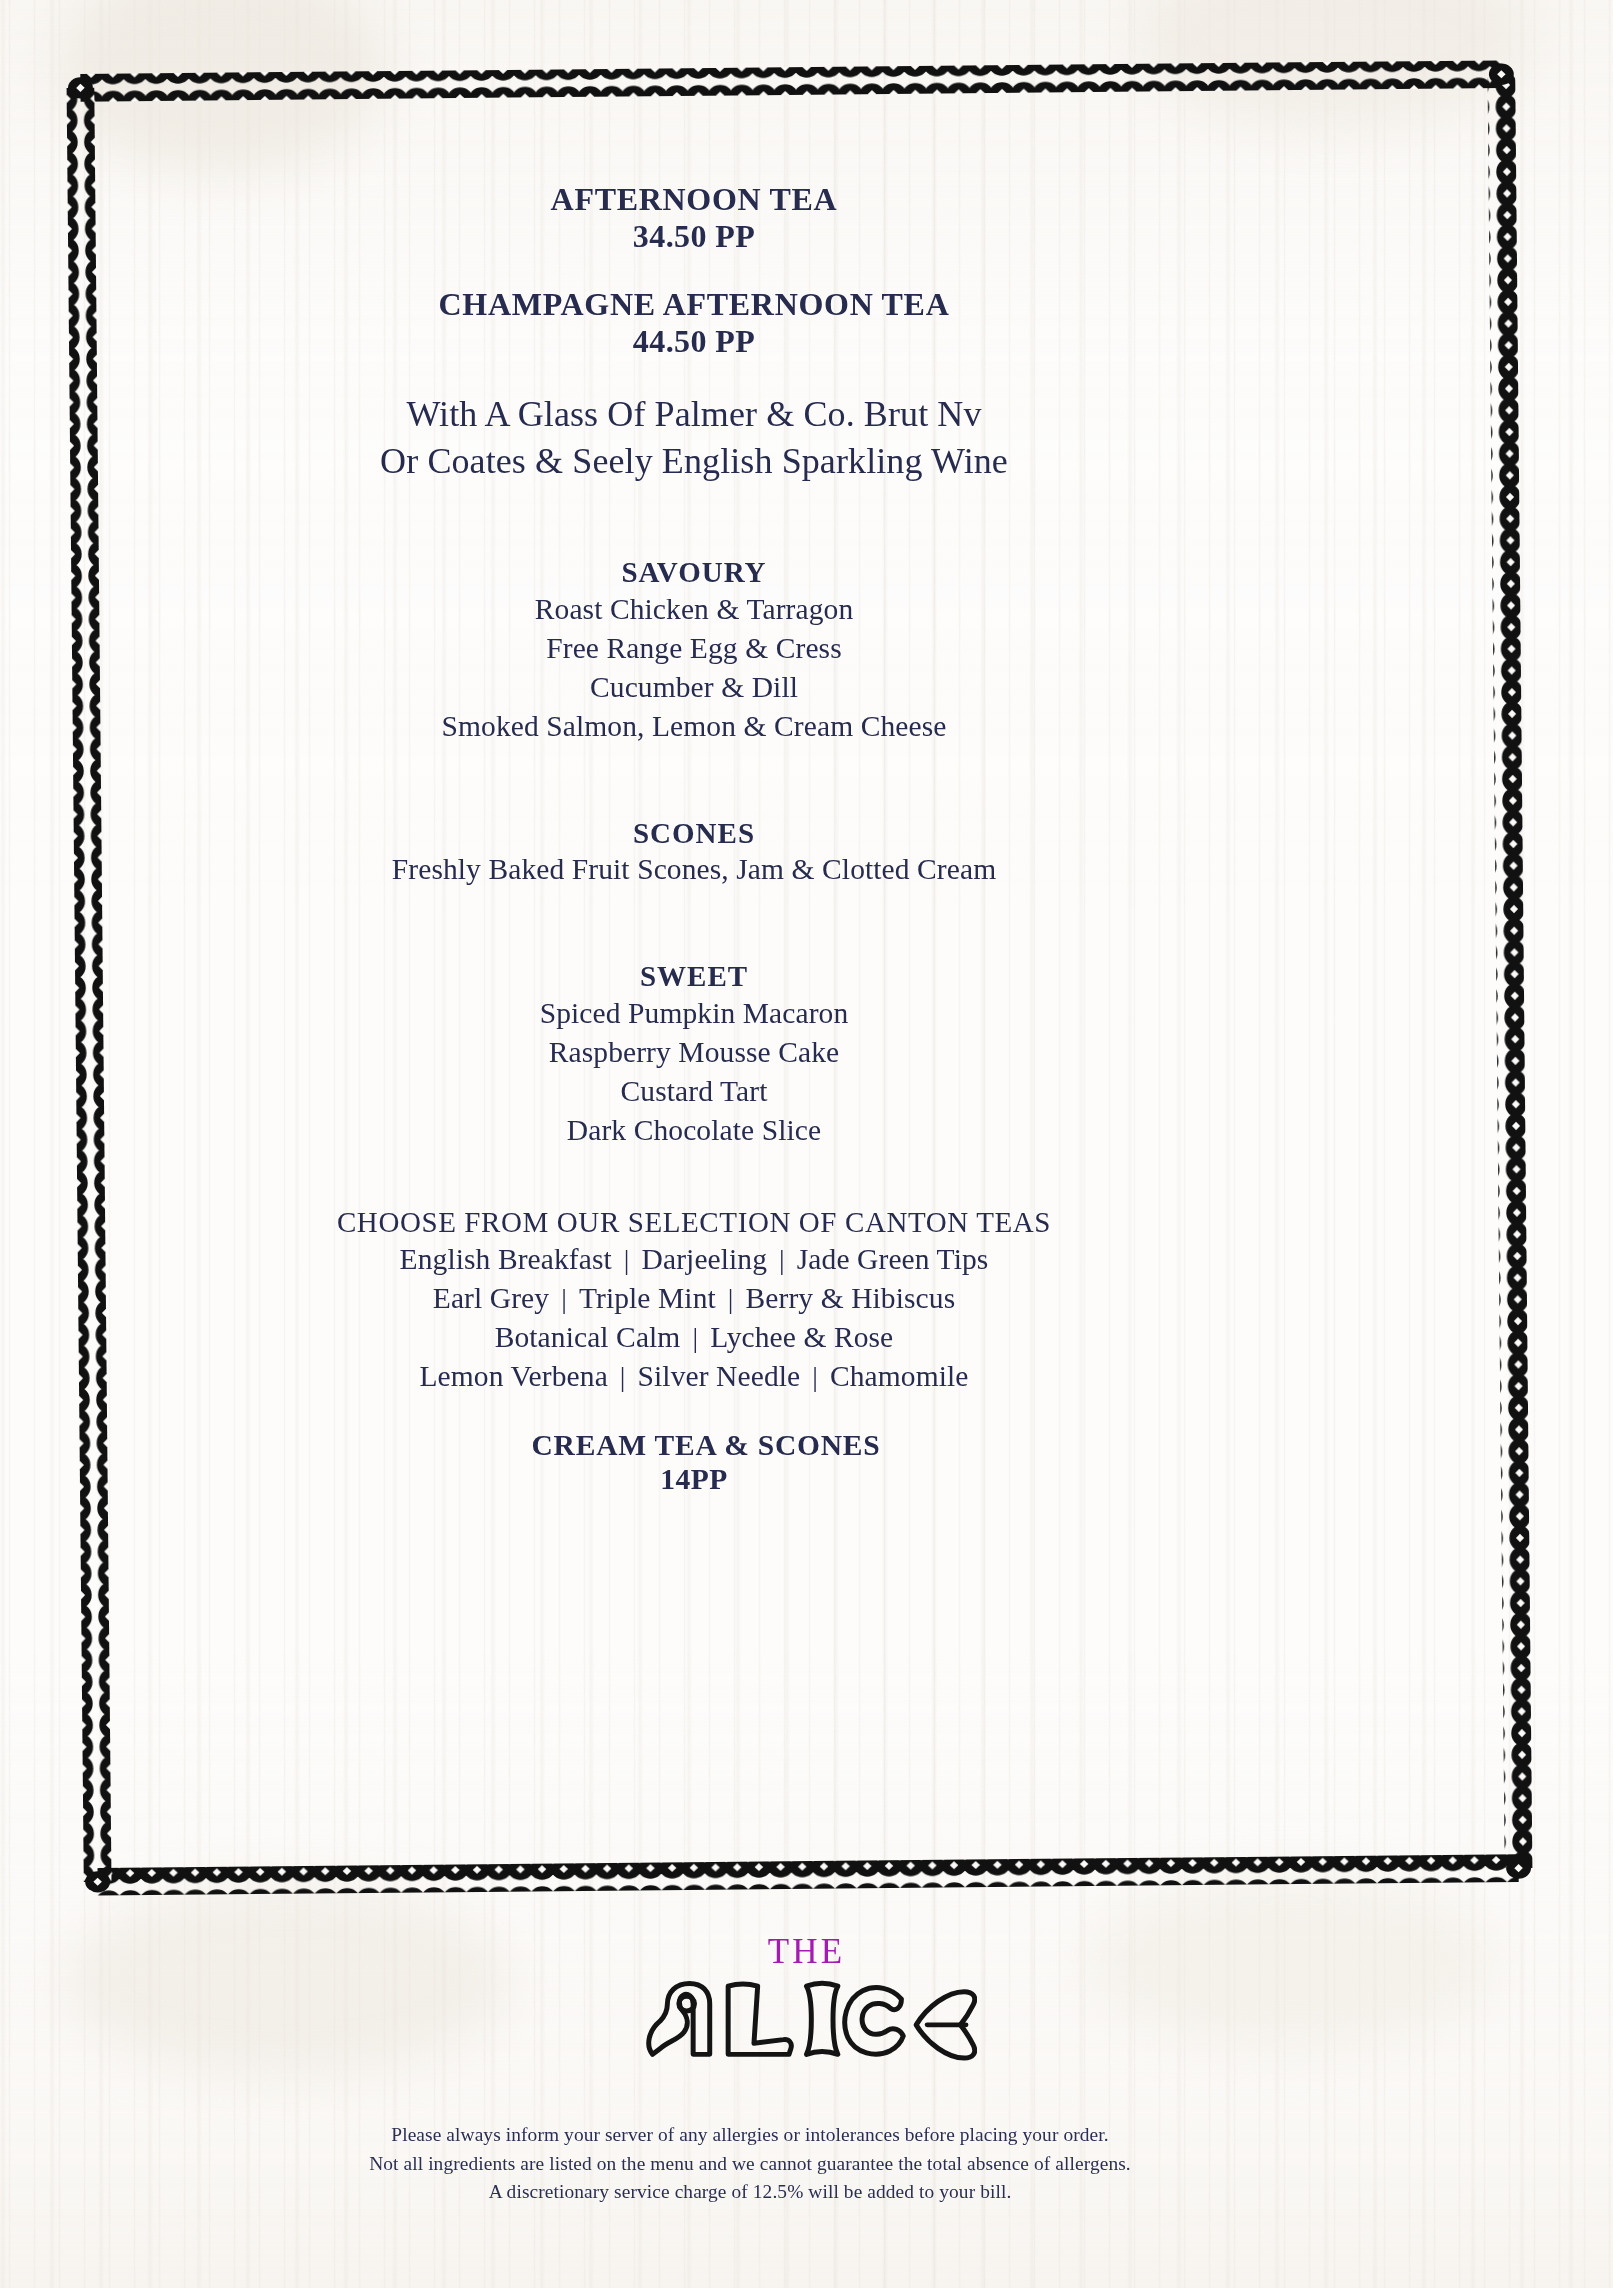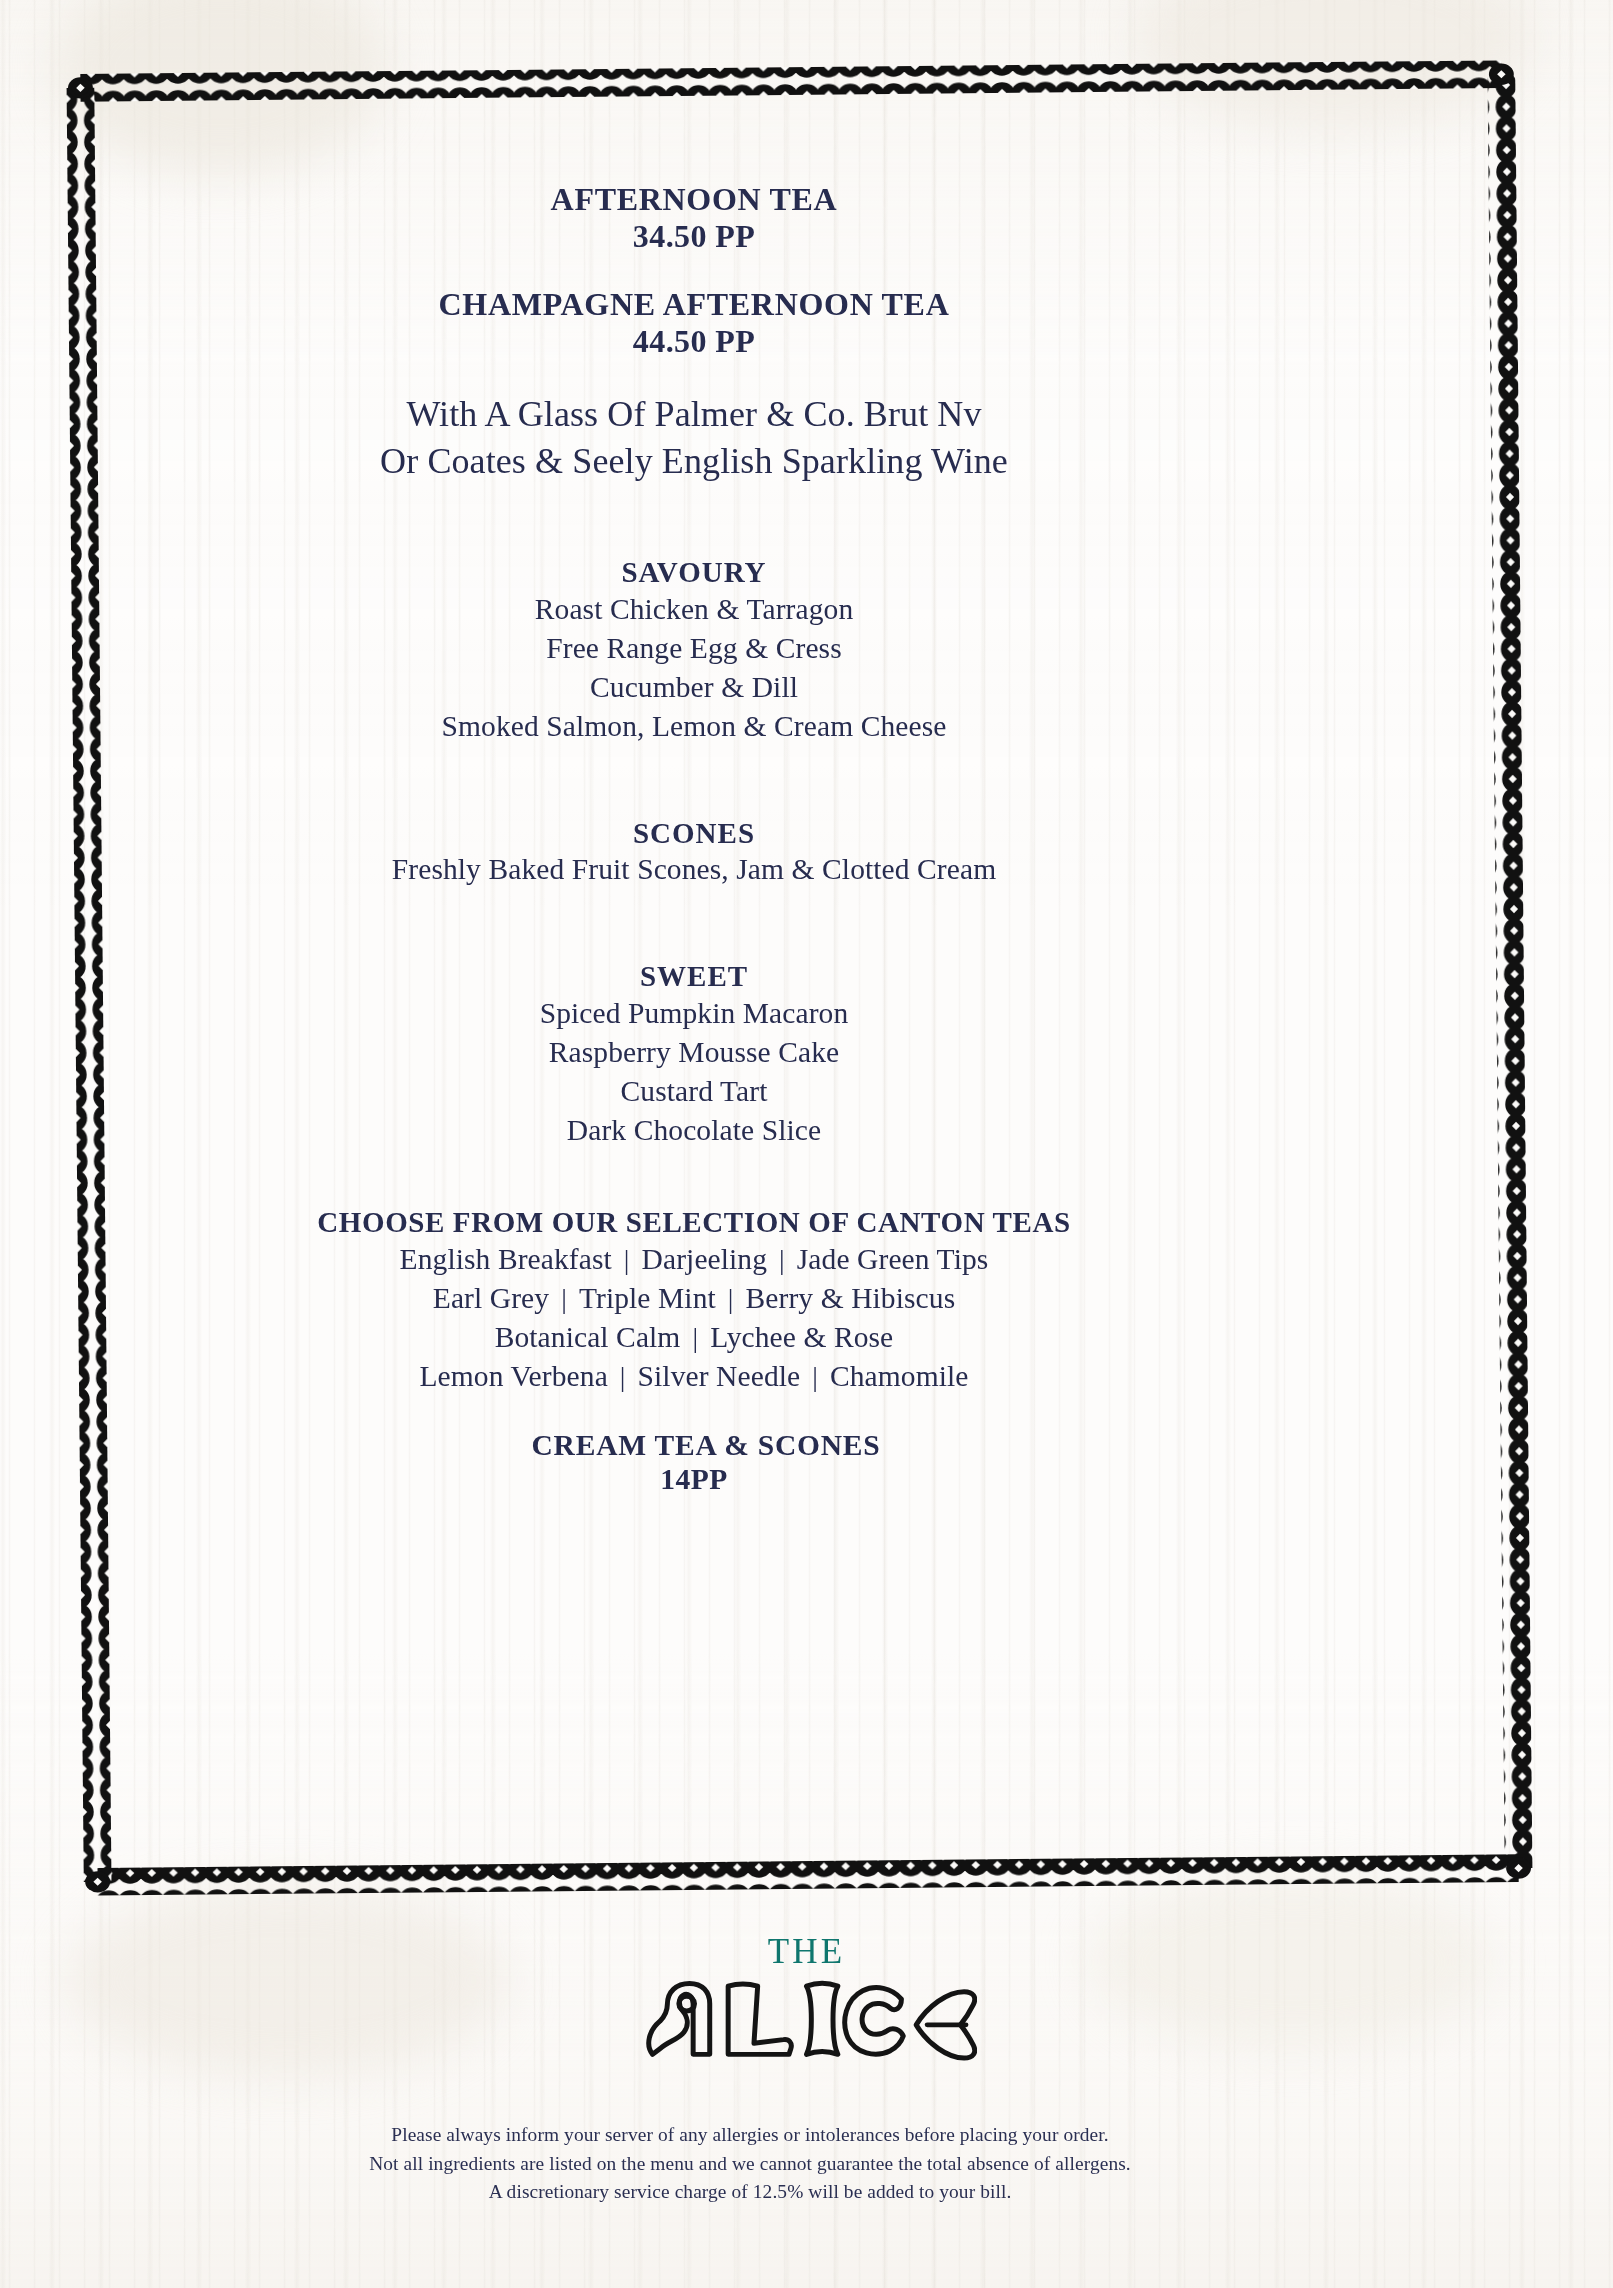--- a/index.html
+++ b/index.html
@@ -103,21 +103,21 @@
     line-height: 1.2;
     margin: 0;
   }
   .item-line {
     font-size: 29.5px;
     line-height: 1.32;
     margin: 0;
     letter-spacing: 0.1px;
   }
   .teas-head {
-    font-weight: bold;
+    font-weight: normal;
     font-size: 29px;
     letter-spacing: 0.6px;
     line-height: 1.2;
     margin: 0;
   }
   .tea-line {
     font-size: 29.5px;
     line-height: 1.33;
     margin: 0;
     letter-spacing: 0.1px;
@@ -149,21 +149,21 @@
     top: 1934px;
     width: 1613px;
     text-align: center;
     z-index: 3;
   }
   .logo-the {
     font-family: "Liberation Serif", "DejaVu Serif", serif;
     font-size: 35px;
     font-weight: normal;
     letter-spacing: 3.2px;
-    color: #0f766e;
+    color: #a21caf;
     line-height: 1;
     margin: 0 0 3.7px 0;
   }
   .logo-alice { display: block; margin: 0 auto; }
   .logo-alice svg { display: block; margin: 0 auto; }
 
   
   .footer {
     position: absolute;
     left: 0;

